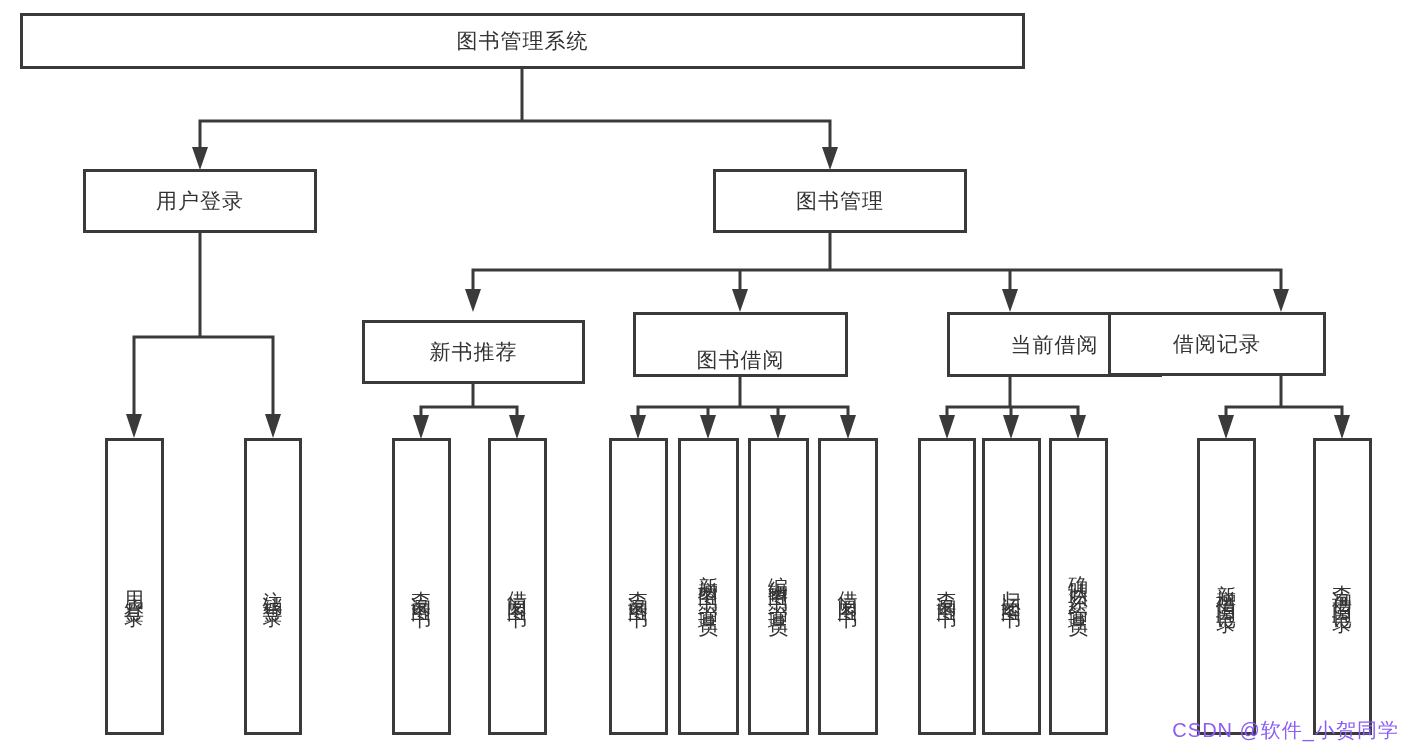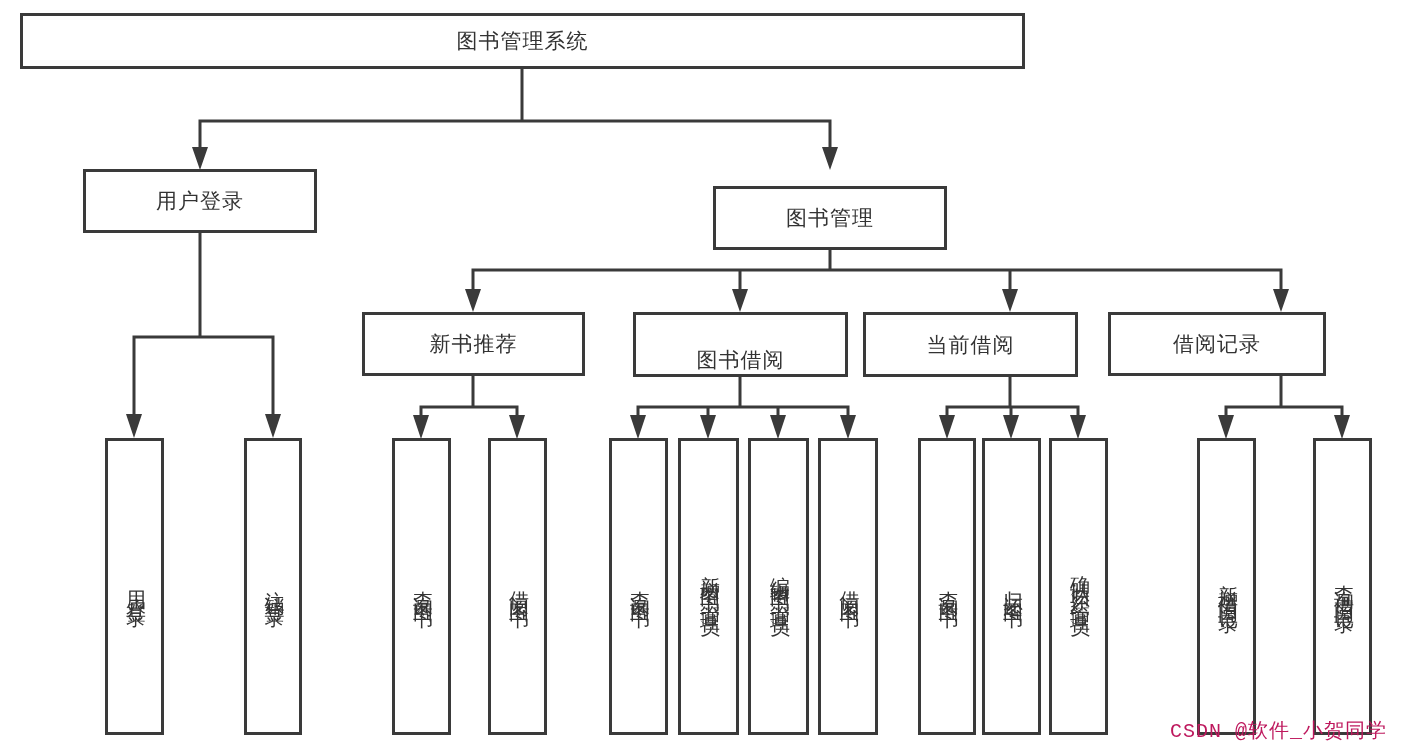--- a/index.html
+++ b/index.html
@@ -1,20 +1,20 @@
 <!DOCTYPE html>
 <html><head>
 <meta charset="utf-8">
 <style>
   html,body{margin:0;padding:0;background:#ffffff;}
   .canvas{
     position:relative;
     width:1405px;height:747px;
     background:#ffffff;
-    font-family:Liberation Mono, monospace;
+    font-family:Liberation Sans, sans-serif;
     overflow:hidden;
   }
   .connectors{position:absolute;left:0;top:0;z-index:1;}
   .box{
     position:absolute;
     box-sizing:border-box;
     border:3px solid #3a3a3a;
     background:#ffffff;
     display:flex;
     align-items:center;
@@ -29,25 +29,25 @@
   }
   .vlabel{
     writing-mode:vertical-rl;
     text-orientation:mixed;
     font-size:20px;
     letter-spacing:6px;
     line-height:1;
   }
   .watermark{
     position:absolute;
-    right:18px;
+    right:6px;
     bottom:3px;
     z-index:5;
     font-size:20px;
-    color:#be185d;
+    color:#8b5cf6;
     letter-spacing:1px;
     white-space:nowrap;
     text-align:center;
   }
 </style>
 </head>
 <body>
 
 <div class="canvas">
 
@@ -82,31 +82,31 @@
              M1334 415 L1350 415 L1342 439 Z" fill="#3a3a3a" stroke="none"></path>
   </svg>
 
   <div class="box" style="left:20px;top:13px;width:1005px;height:56px;">
     <span class="hlabel">图书管理系统</span>
   </div>
 
   <div class="box" style="left:83px;top:169px;width:234px;height:64px;">
     <span class="hlabel">用户登录</span>
   </div>
-  <div class="box" style="left:713px;top:186px;width:234px;height:64px;">
+  <div class="box" style="left:713px;top:169px;width:254px;height:64px;">
     <span class="hlabel">图书管理</span>
   </div>
 
-  <div class="box" style="left:362px;top:312px;width:223px;height:64px;">
+  <div class="box" style="left:362px;top:320px;width:223px;height:64px;">
     <span class="hlabel">新书推荐</span>
   </div>
   <div class="box" style="left:633px;top:312px;width:215px;height:65px;align-items:flex-end;">
     <span class="hlabel">图书借阅</span>
   </div>
-  <div class="box" style="left:863px;top:312px;width:215px;height:65px;">
+  <div class="box" style="left:947px;top:312px;width:215px;height:65px;">
     <span class="hlabel">当前借阅</span>
   </div>
   <div class="box" style="left:1108px;top:312px;width:218px;height:64px;">
     <span class="hlabel">借阅记录</span>
   </div>
 
   <div class="box" style="left:105px;top:438px;width:59px;height:297px;">
     <span class="vlabel">用户登录</span>
   </div>
   <div class="box" style="left:244px;top:438px;width:58px;height:297px;">

